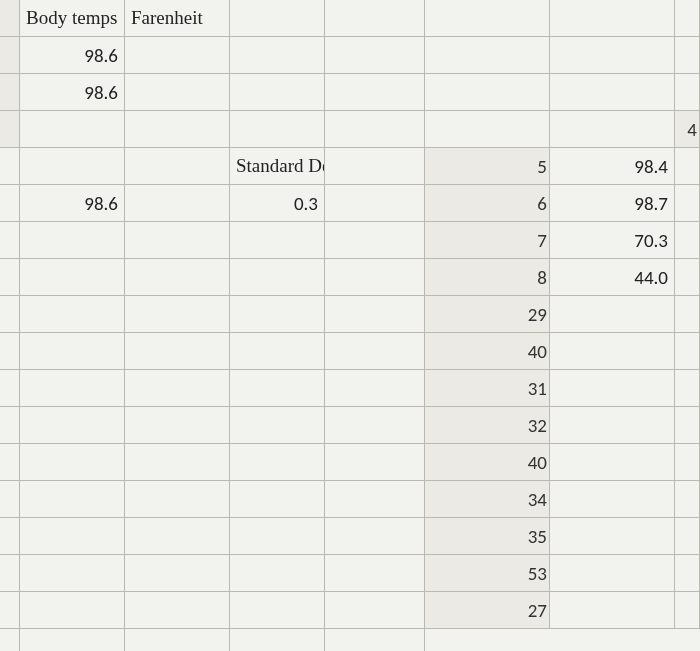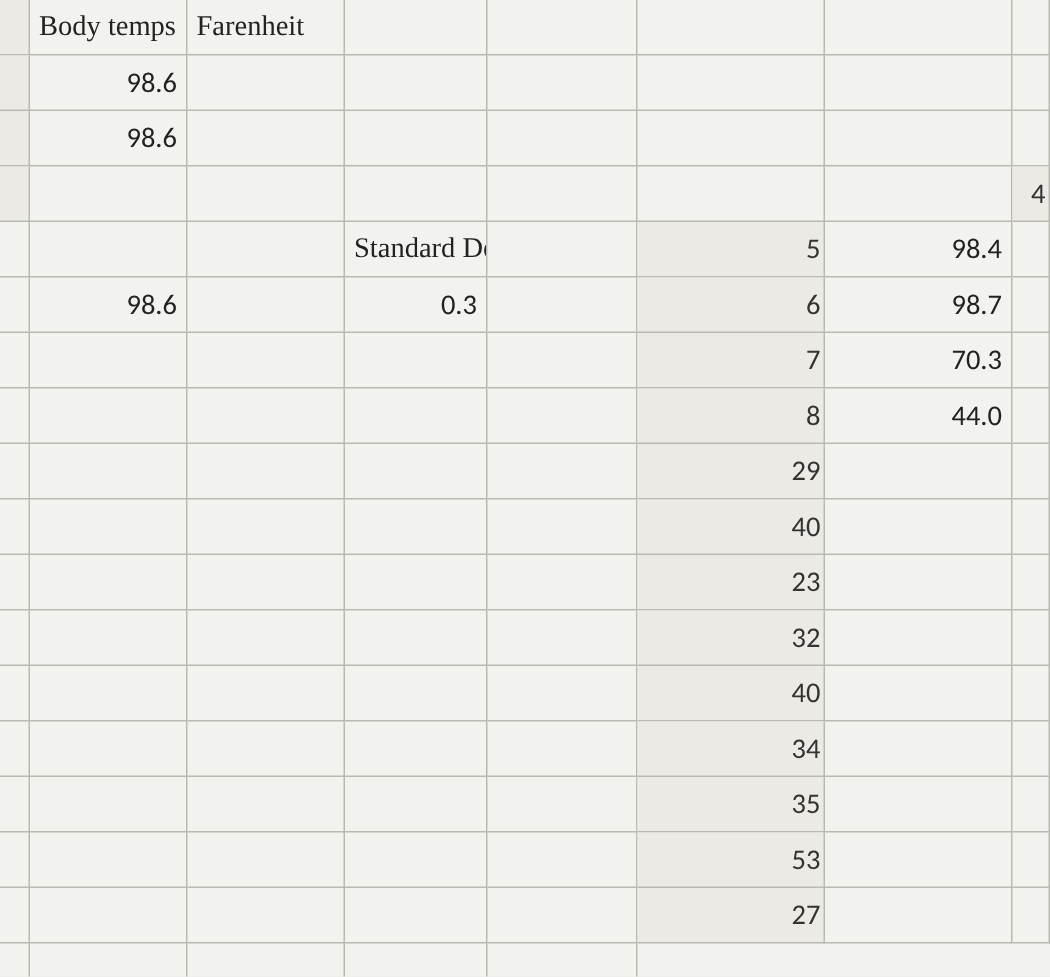--- a/index.html
+++ b/index.html
@@ -133,21 +133,21 @@
 
   <div class="cell rowhead">40</div>
   <div class="cell"></div>
     <div class="cell"></div>
     <div class="cell"></div>
     <div class="cell"></div>
     <div class="cell"></div>
     <div class="cell"></div>
     <div class="cell"></div>
 
-  <div class="cell rowhead">23</div>
+  <div class="cell rowhead">31</div>
   <div class="cell"></div>
     <div class="cell"></div>
     <div class="cell"></div>
     <div class="cell"></div>
     <div class="cell"></div>
     <div class="cell"></div>
     <div class="cell"></div>
 
   <div class="cell rowhead">32</div>
   <div class="cell"></div>

